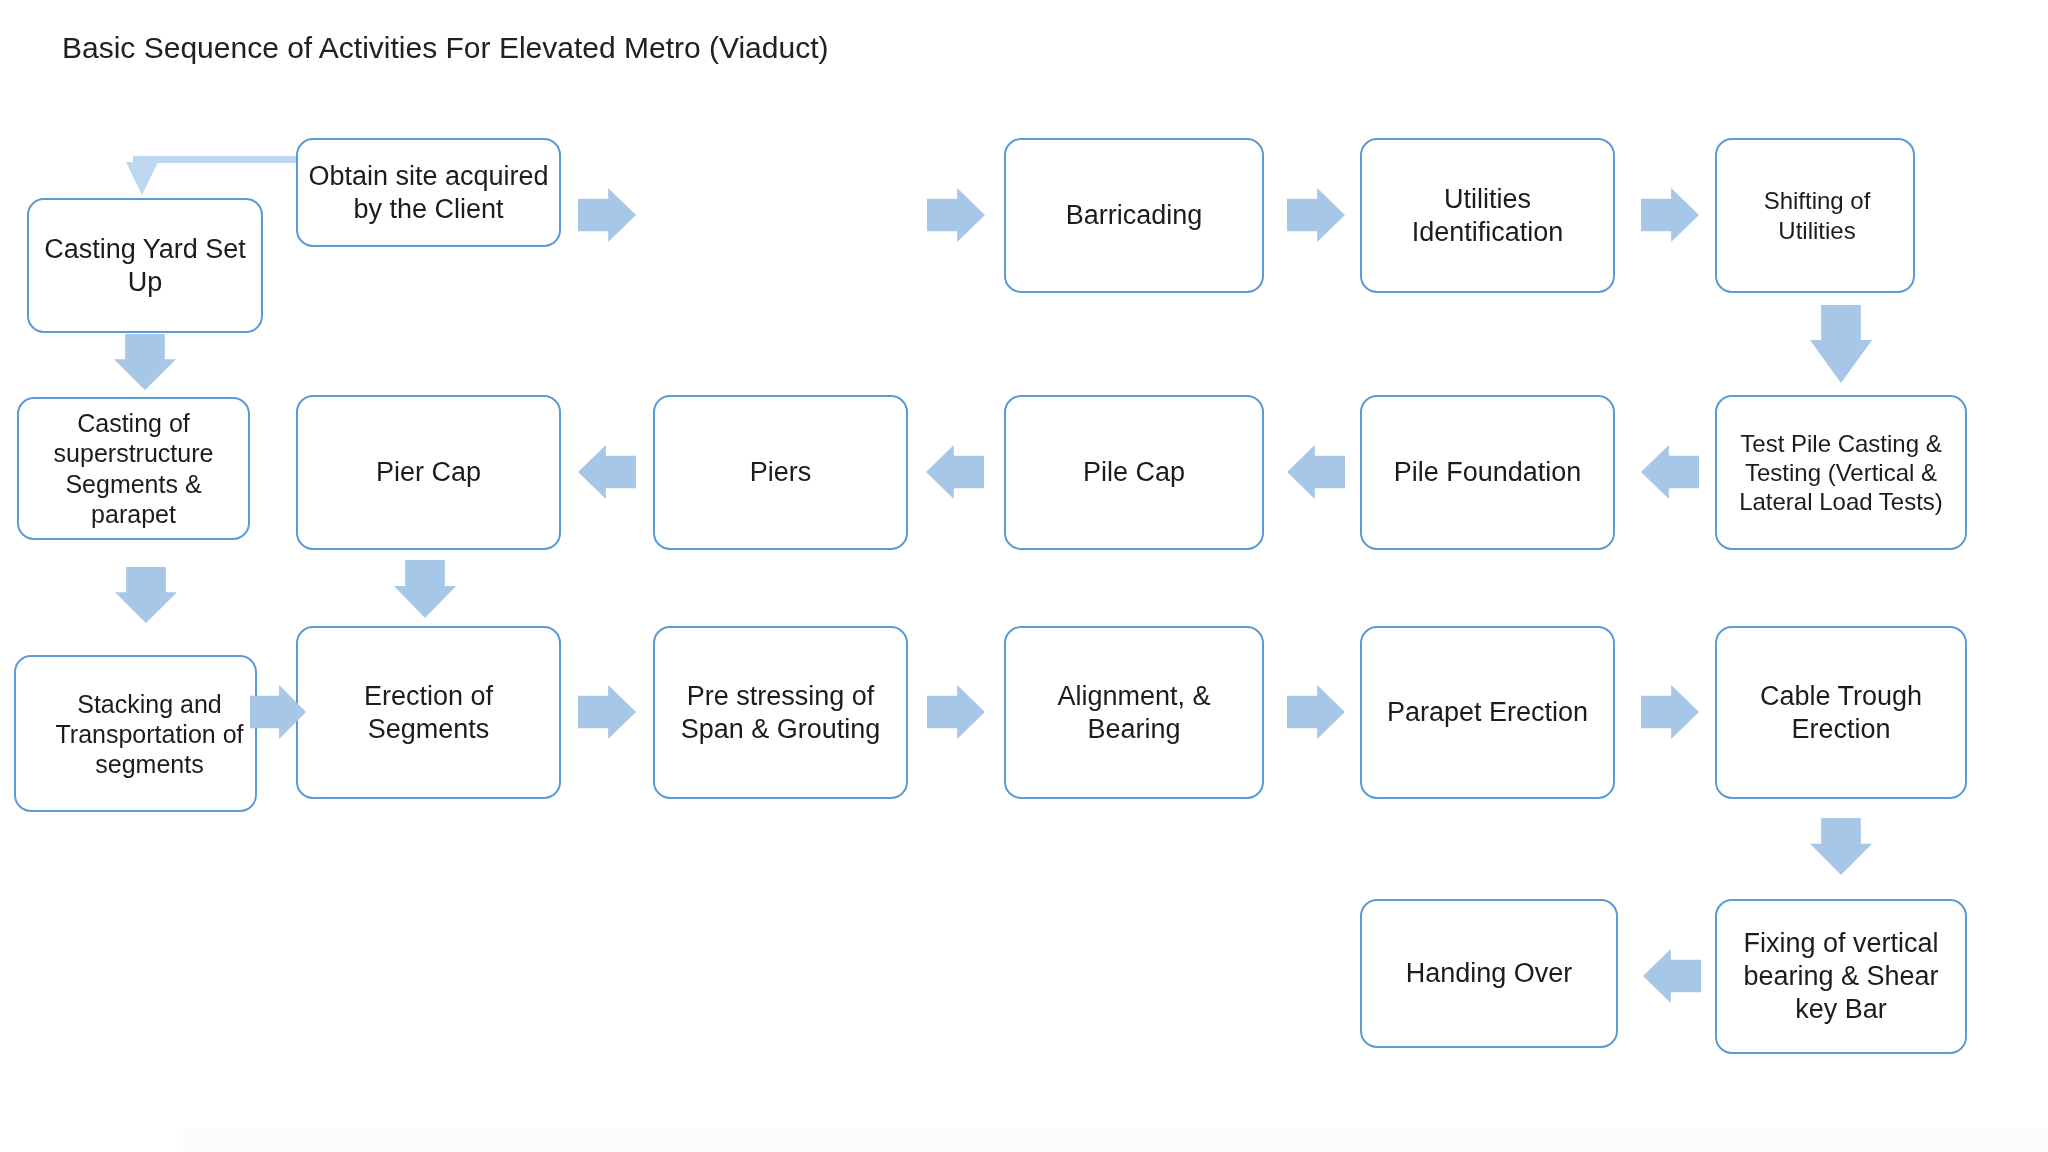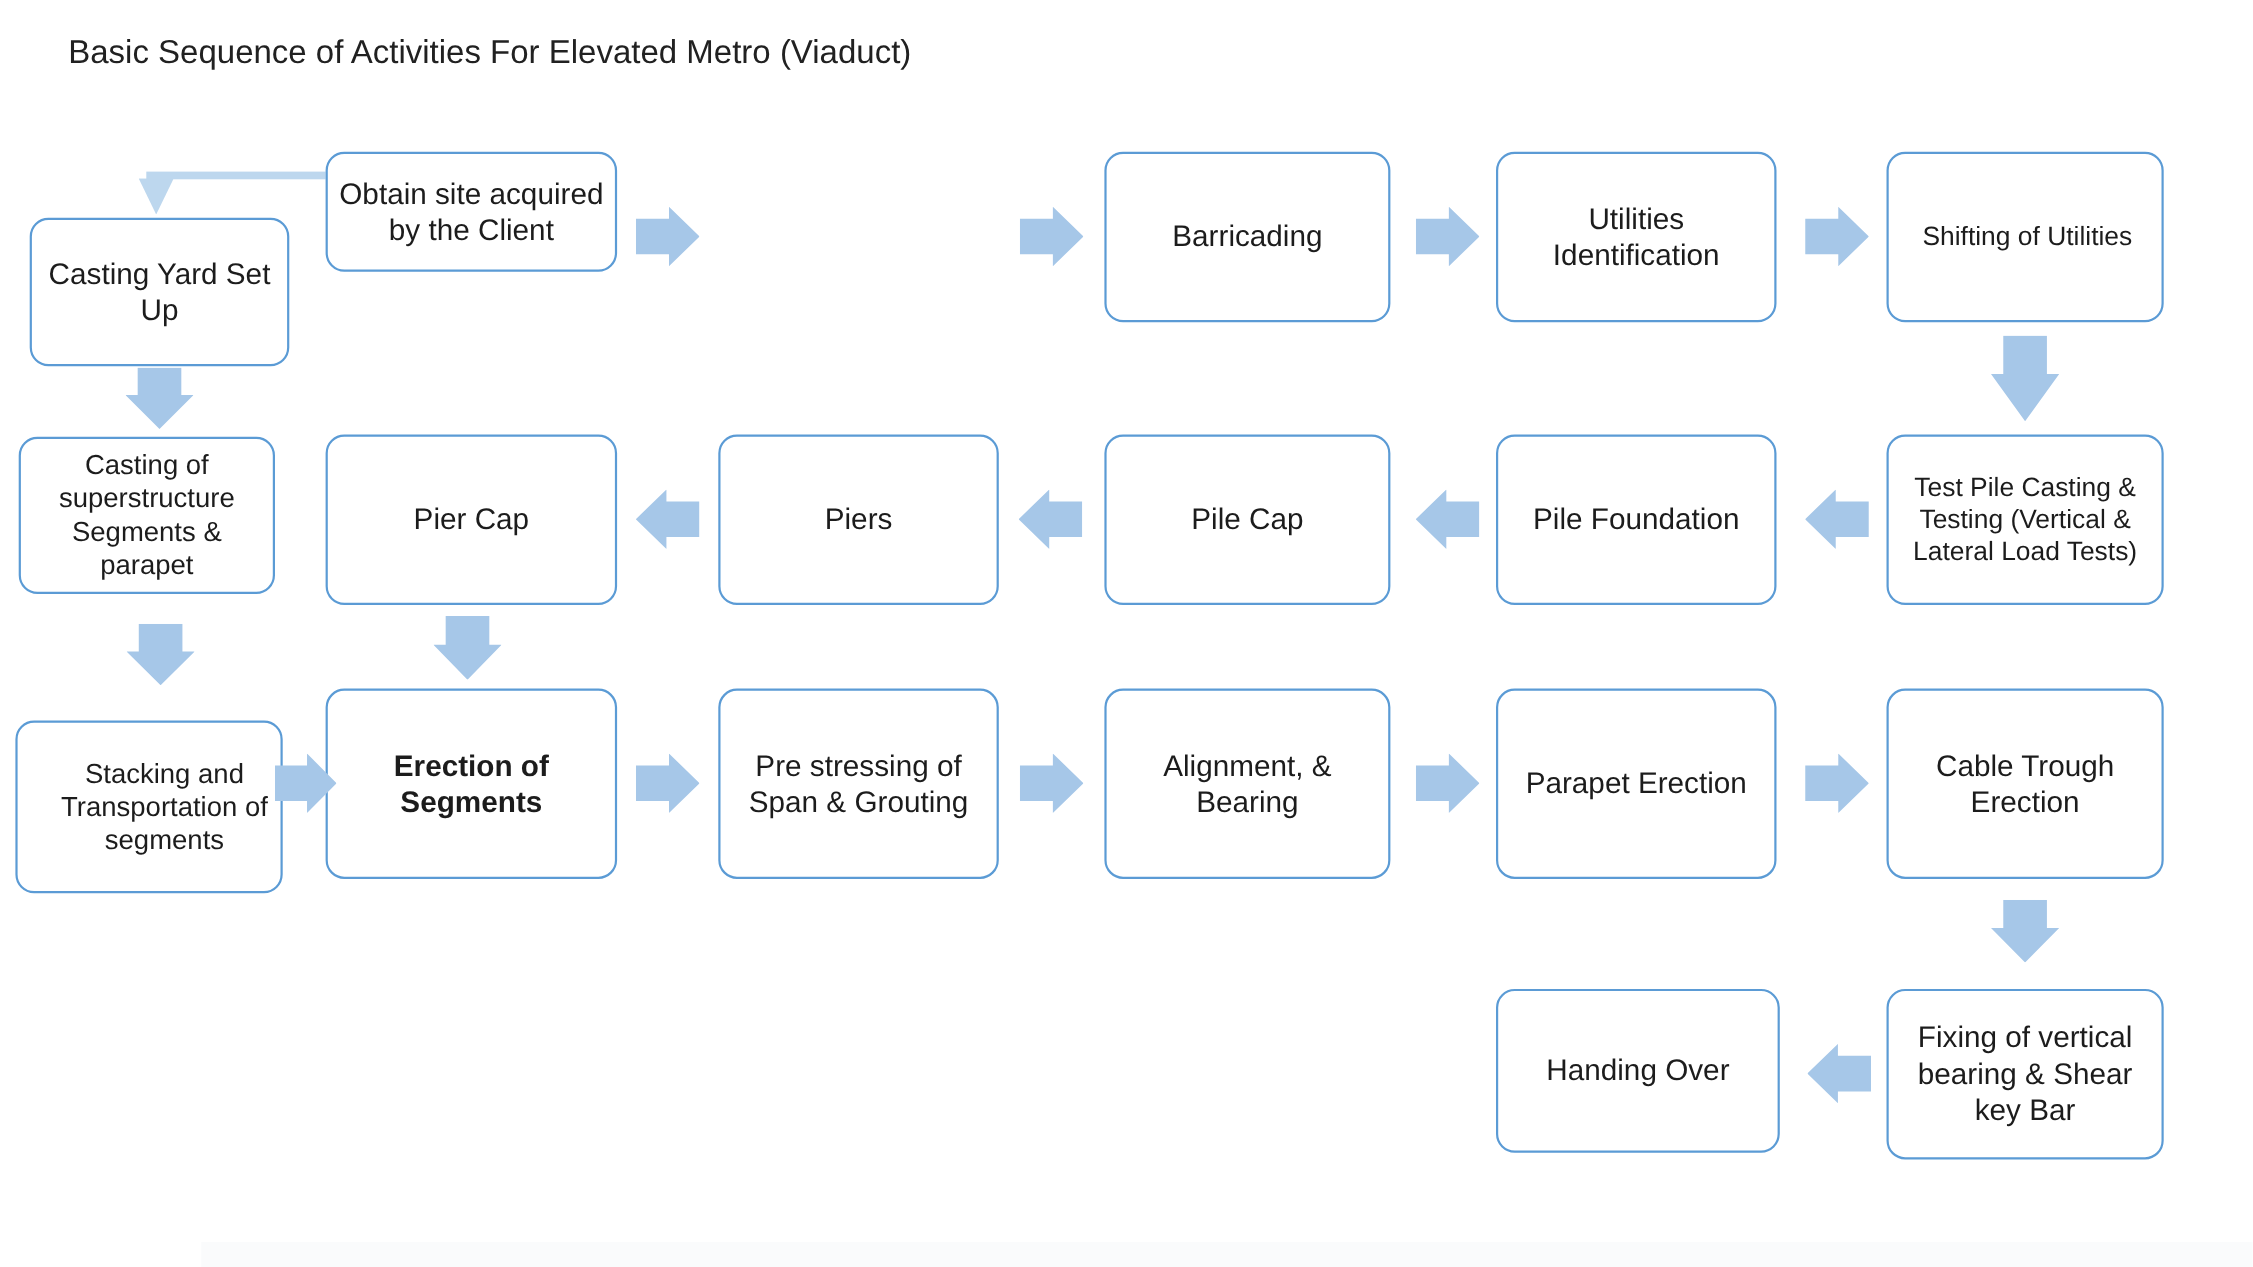--- a/index.html
+++ b/index.html
@@ -61,21 +61,21 @@
     </div>
   <div class="node" style="left:296px;top:138px;width:265px;height:109px;align-items:center;">
     <span>Obtain site acquired by the Client</span>
     </div>
   <div class="node" style="left:1004px;top:138px;width:260px;height:155px;">
     <span>Barricading</span>
     </div>
   <div class="node" style="left:1360px;top:138px;width:255px;height:155px;">
     <span>Utilities Identification</span>
     </div>
-  <div class="node fs24" style="left:1715px;top:138px;width:252px;height:155px;padding-left:12px;">
+  <div class="node fs24" style="left:1715px;top:138px;width:200px;height:155px;padding-left:12px;">
     <span>Shifting of Utilities</span>
     </div>
 
   <div class="arrow arrow-r" style="left:578px;top:188px;width:58px;height:54px;"></div>
   <div class="arrow arrow-r" style="left:927px;top:188px;width:58px;height:54px;"></div>
   <div class="arrow arrow-r" style="left:1287px;top:188px;width:58px;height:54px;"></div>
   <div class="arrow arrow-r" style="left:1641px;top:188px;width:58px;height:54px;"></div>
   <div class="arrow arrow-d" style="left:1810px;top:305px;width:62px;height:78px;"></div>
   <div class="arrow arrow-d" style="left:114px;top:334px;width:62px;height:56px;"></div>
 
@@ -101,21 +101,21 @@
   <div class="arrow arrow-l" style="left:1641px;top:445px;width:58px;height:54px;"></div>
   <div class="arrow arrow-l" style="left:1287px;top:445px;width:58px;height:54px;"></div>
   <div class="arrow arrow-l" style="left:926px;top:445px;width:58px;height:54px;"></div>
   <div class="arrow arrow-l" style="left:578px;top:445px;width:58px;height:54px;"></div>
   <div class="arrow arrow-d" style="left:115px;top:567px;width:62px;height:56px;"></div>
   <div class="arrow arrow-d" style="left:394px;top:560px;width:62px;height:58px;"></div>
 
   <div class="node fs33 wrapany" style="left:14px;top:655px;width:243px;height:157px;">
     <span>Stacking and Transportation of segments</span>
     </div>
-  <div class="node" style="left:296px;top:626px;width:265px;height:173px;font-weight:bold;">
+  <div class="node" style="left:296px;top:626px;width:265px;height:173px;">
     <span>Erection of Segments</span>
     </div>
   <div class="node" style="left:653px;top:626px;width:255px;height:173px;">
     <span>Pre stressing of Span &amp; Grouting</span>
     </div>
   <div class="node" style="left:1004px;top:626px;width:260px;height:173px;text-align:center;">
     <span>Alignment, &amp; Bearing</span>
     </div>
   <div class="node" style="left:1360px;top:626px;width:255px;height:173px;">
     <span>Parapet Erection</span>

